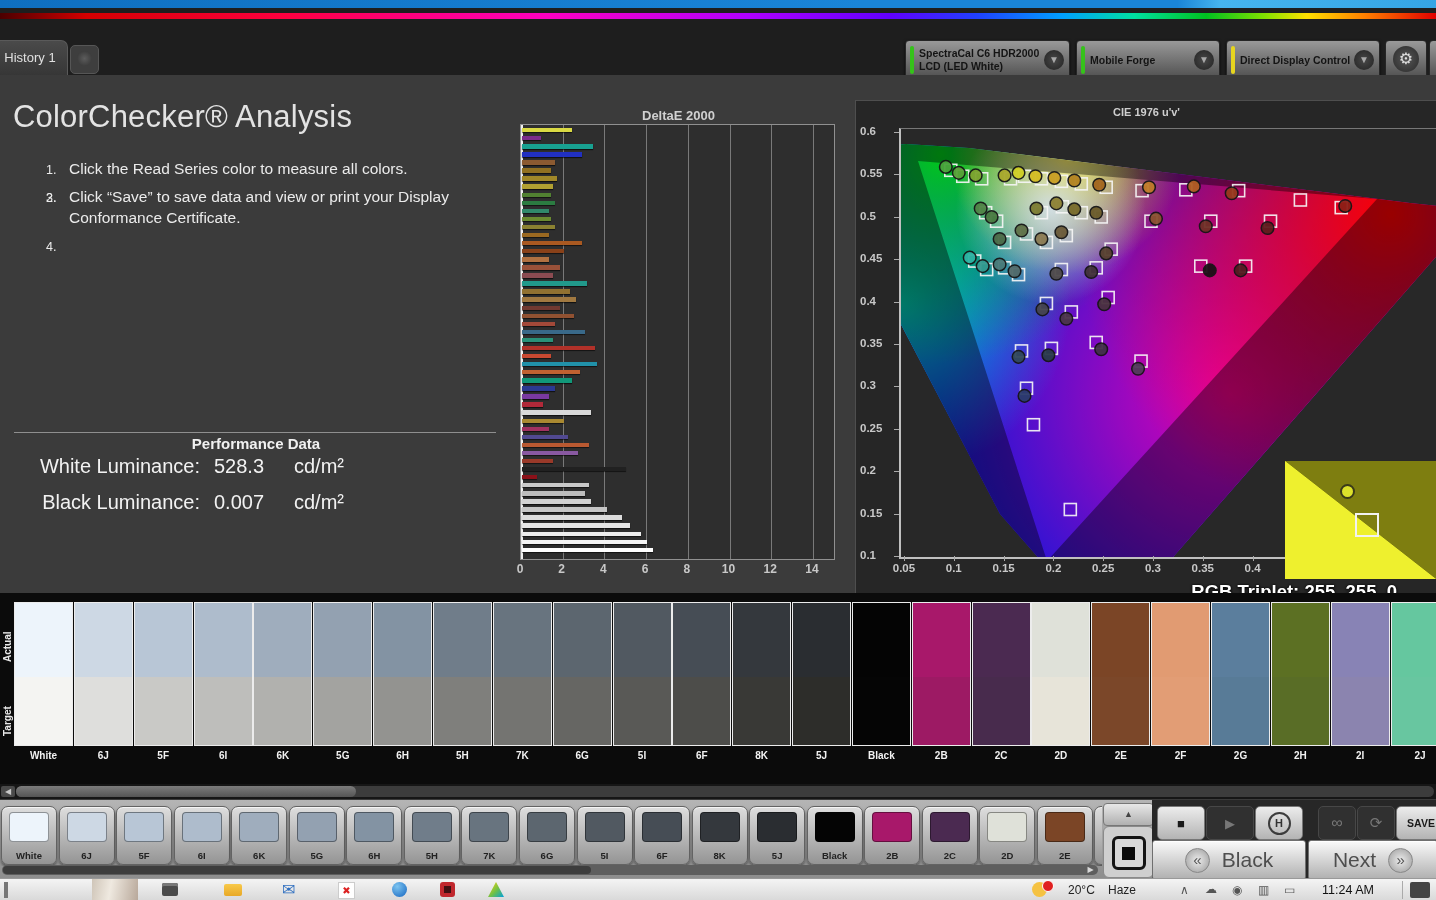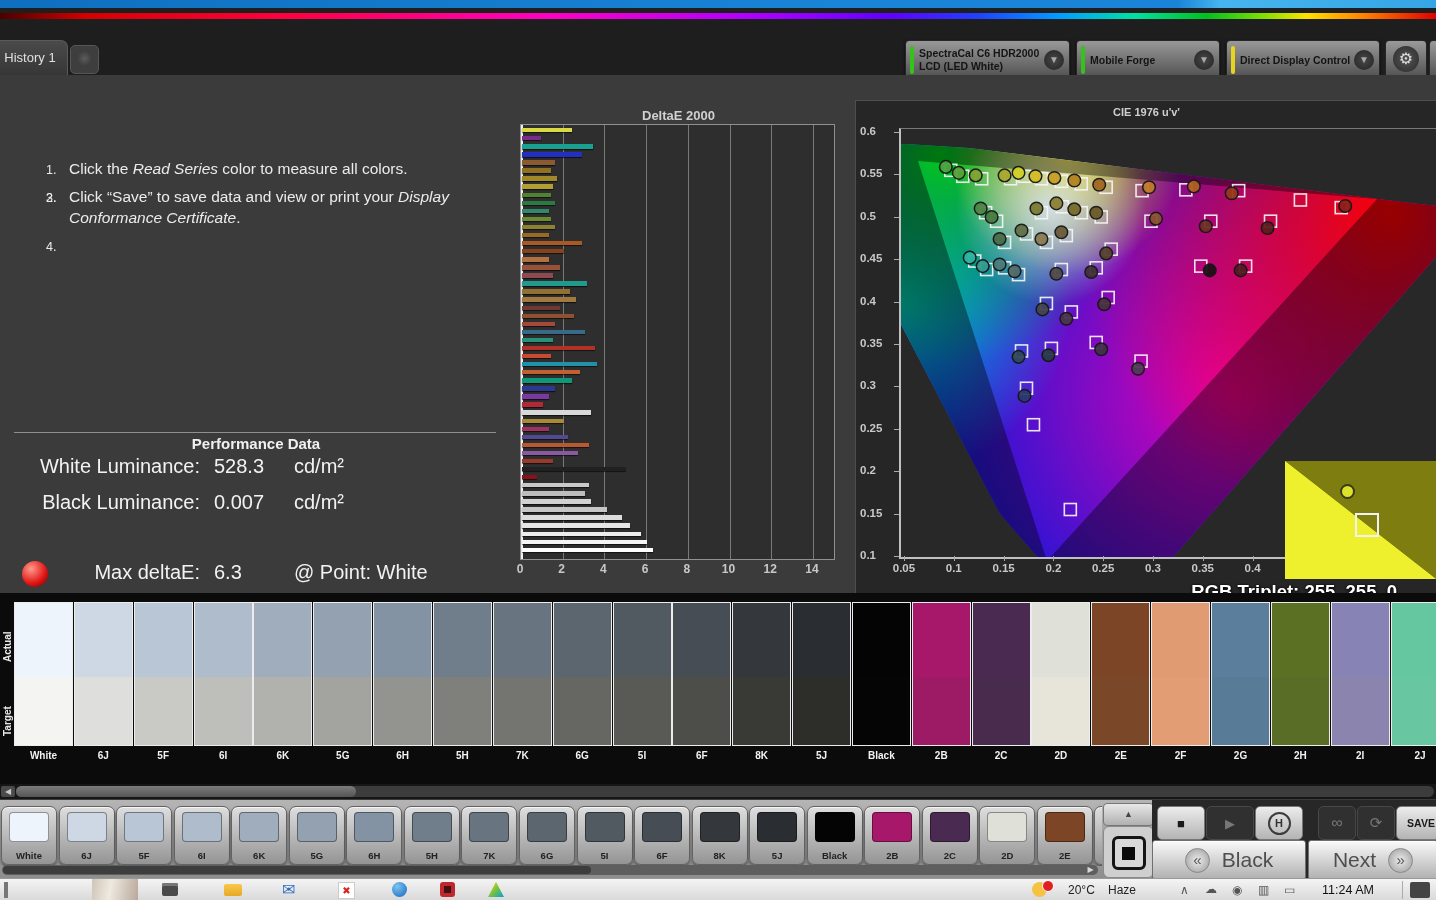--- a/index.html
+++ b/index.html
@@ -33,21 +33,21 @@
   .sliverbtn{position:absolute;left:1429px;top:32px;width:10px;height:38px;background:linear-gradient(#9a9a9a,#4e4e4e);
      border:1px solid #262626;border-radius:4px 0 0 4px}
 
   
   .main{position:absolute;top:75px;left:0;width:1436px;height:518px;background:#3b3b3b}
   .lp-title{position:absolute;left:13px;top:24px;font-size:31px;color:#e3e3e3;letter-spacing:.2px}
   #instr{position:absolute;left:46px;top:83px;width:464px;margin:0;padding:0;list-style:none;
      color:#ebebeb;font-size:15.5px;line-height:21.5px}
   #instr li{position:relative;padding-left:23px;margin-bottom:6px;white-space:pre-wrap}
   #instr .num{position:absolute;left:0;top:2px;font-size:12.5px}
-  .it{font-style:italic}
+  .it{}
   .sep{position:absolute;left:14px;top:357px;width:482px;height:1px;background:#8f8f8f}
   .perfhead{position:absolute;left:0;top:360px;width:512px;text-align:center;font-size:15px;
      font-weight:bold;color:#f0f0f0}
   .prow{position:absolute;left:0;width:512px;height:30px;font-size:20px;color:#f2f2f2}
   .plab{position:absolute;left:0;width:200px;text-align:right}
   .pval{position:absolute;left:214px}
   .punit{position:absolute;left:294px}
   .pextra{position:absolute;left:294px}
   .dot{position:absolute;left:22px;top:0;width:26px;height:26px;border-radius:50%}
 
@@ -177,44 +177,39 @@
         <span>Direct Display Control</span>
       </div>
       <div class="darr">▼</div>
     </div>
     <div class="gearbtn"><span>⚙</span></div>
     <div class="sliverbtn"></div>
   </div>
 
   <div class="main">
 
+    <div class="lp-title">ColorChecker® Analysis</div>
     <ol id="instr">
         <li><span class="num">1.</span><span>Click the </span><span class="it">Read Series</span><span> color to measure all colors.</span></li>
         <li><span class="num">2.</span></li>
         <li><span class="num">3.</span><span>Click “Save” to save data and view or print your </span><span class="it">Display Conformance Certificate</span><span>.</span></li>
         <li><span class="num">4.</span></li>
       </ol>
     <div class="sep"></div>
     <div class="perfhead">Performance Data</div>
 
     <div class="prow" style="top:380px">
       <span class="plab">White Luminance:</span>
       <span class="pval">528.3</span>
       <span class="punit">cd/m²</span>
     </div>
     <div class="prow" style="top:416px">
       <span class="plab">Black Luminance:</span>
       <span class="pval">0.007</span>
       <span class="punit">cd/m²</span>
-    </div>
-    <div class="prow" style="top:486px">
-      <span class="dot" id="dotMax" style="background: radial-gradient(circle at 35% 30%, rgb(255, 154, 138), rgb(224, 19, 19) 60%, rgb(90, 0, 0));"></span>
-      <span class="plab">Max deltaE:</span>
-      <span class="pval">6.3</span>
-      <span class="pextra">@ Point: White</span>
     </div>
 
     <div id="de-panel">
       <div class="de-title">DeltaE 2000</div>
       <div id="de-plot">
           <div class="de-grid" style="left: 0px; background: rgb(240, 240, 240); width: 2px;"></div>
           <div class="de-grid" style="left: 41.7px;"></div>
           <div class="de-grid" style="left: 83.4px;"></div>
           <div class="de-grid" style="left: 125.1px;"></div>
           <div class="de-grid" style="left: 166.8px;"></div>

